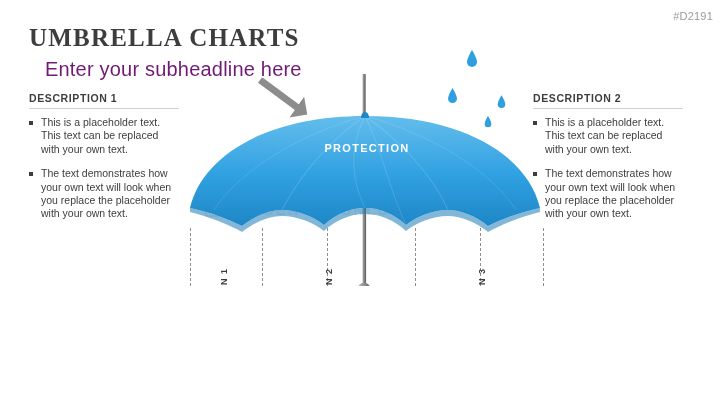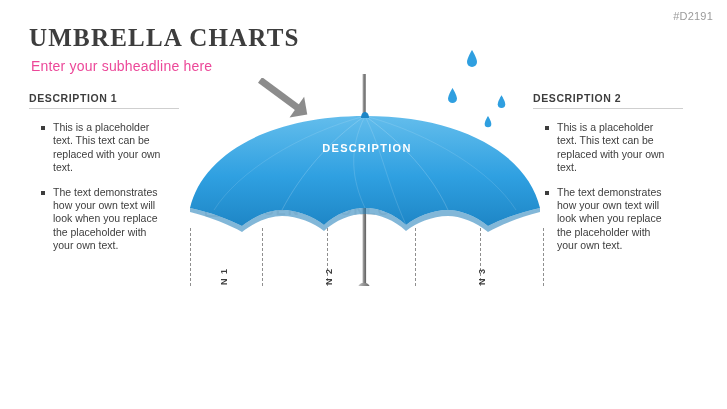--- a/index.html
+++ b/index.html
@@ -35,44 +35,44 @@
     left: 29px;
     top: 24px;
     font-size: 25px;
     font-weight: bold;
     color: #3d3d3d;
     letter-spacing: 1.2px;
     font-family: Liberation Serif, serif;
   }
   .subtitle {
     position: absolute;
-    left: 31px;
+    left: 45px;
     top: 58px;
-    font-size: 14px;
-    color: #ec4899;
+    font-size: 20px;
+    color: #701a75;
     letter-spacing: 0.2px;
   }
   .desc-block {
     position: absolute;
     width: 150px;
   }
   .desc-left { left: 29px; top: 92px; }
   .desc-right { left: 533px; top: 92px; }
   .desc-head {
     font-size: 10.5px;
     font-weight: bold;
     color: #3d3d3d;
     letter-spacing: 0.6px;
     padding-bottom: 4px;
     border-bottom: 1px solid #cfcfcf;
     margin-bottom: 7px;
   }
   .bullet-list {
     list-style: none;
-    margin: 12px;
+    margin: 0;
     padding: 0;
   }
   .bullet-list li {
     position: relative;
     padding-left: 12px;
     margin-bottom: 11px;
     font-size: 10.5px;
     line-height: 13.4px;
     color: #3d3d3d;
   }
@@ -239,21 +239,21 @@
              C 200 148, 214 154, 226 165 C 236 157, 252 150, 268 150
              C 280 150, 296 156, 308 166 C 320 160, 340 152, 360 148
              L 360 152 C 340 157, 320 165, 308 172
              C 296 162, 280 156, 268 156 C 252 156, 236 163, 226 171
              C 214 160, 200 154, 185 154 C 170 154, 156 160, 144 171
              C 134 163, 118 156, 102 156 C 90 156, 74 162, 62 172
              C 50 165, 30 157, 10 152 Z" fill="#1b7cb8" fill-opacity="0.55"></path>
   </svg>
 
   <div class="canopy-label">
-    <div>DESCRIPTION</div>
+    <div>PROTECTION</div>
   </div>
 
   <svg style="position:absolute;left:258px;top:78px;" width="60" height="42" viewBox="0 0 60 42" xmlns="http://www.w3.org/2000/svg">
     <path d="M2 2 L40 30" stroke="#8c8c8c" stroke-width="7" fill="none" stroke-linecap="butt"></path>
     <path d="M30 38 L48 38 L48 20 Z" fill="#8c8c8c" transform="rotate(-10 40 30)"></path>
   </svg>
 
   <svg class="drop" style="left:466px;top:50px;" width="12" height="18" viewBox="0 0 12 18" xmlns="http://www.w3.org/2000/svg">
     <path d="M6 0 C6 0 11 8 11 12 A5 5 0 0 1 1 12 C1 8 6 0 6 0 Z" fill="#2f9fe0"></path>
   </svg>

